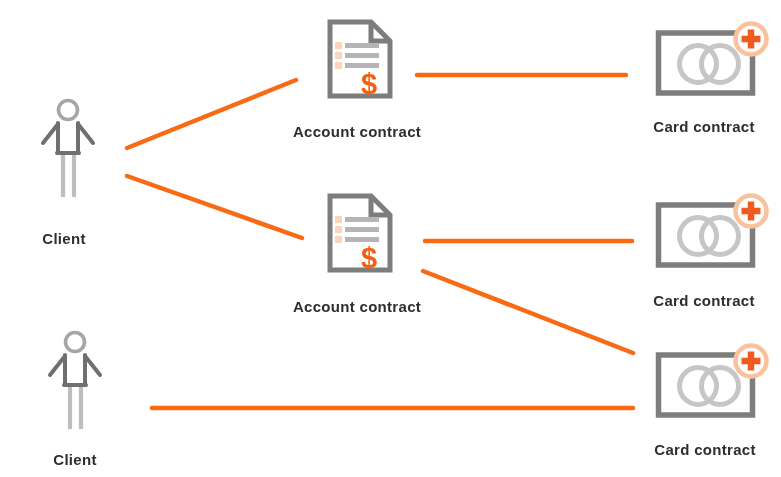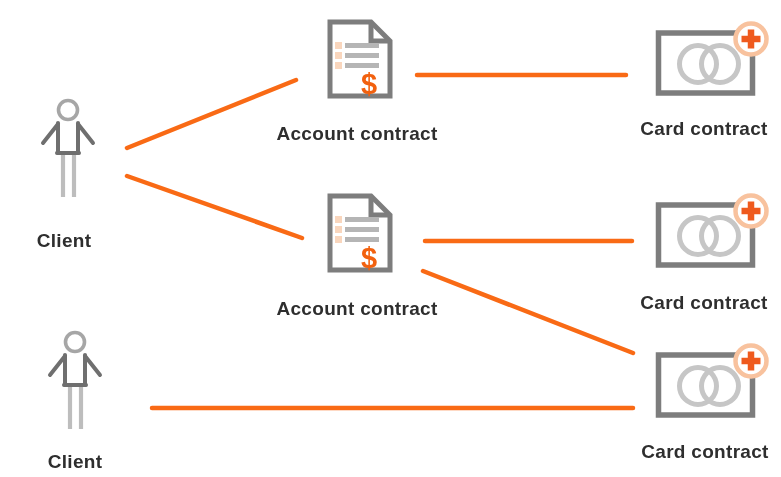--- a/index.html
+++ b/index.html
@@ -20,21 +20,21 @@
     left: 0; top: 0;
     width: 781px; height: 477px;
     pointer-events: none;
   }
   .node {
     position: absolute;
   }
   .node-label {
     position: absolute;
     transform: translateX(-50%);
-    font-size: 19px;
+    font-size: 15px;
     font-weight: bold;
     letter-spacing: 0.3px;
     color: #2e2e2e;
     white-space: nowrap;
     text-align: right;
   }
   svg { display: block; }
 </style>
 </head>
 <body>

